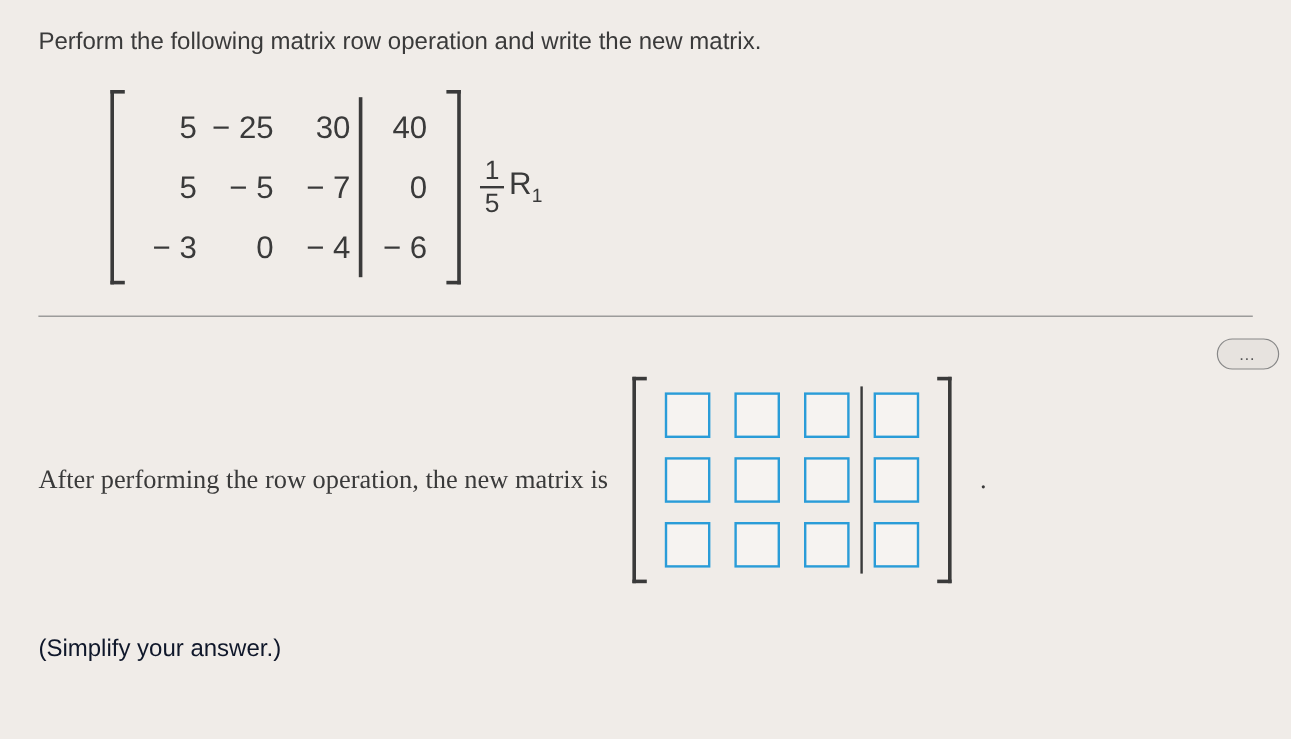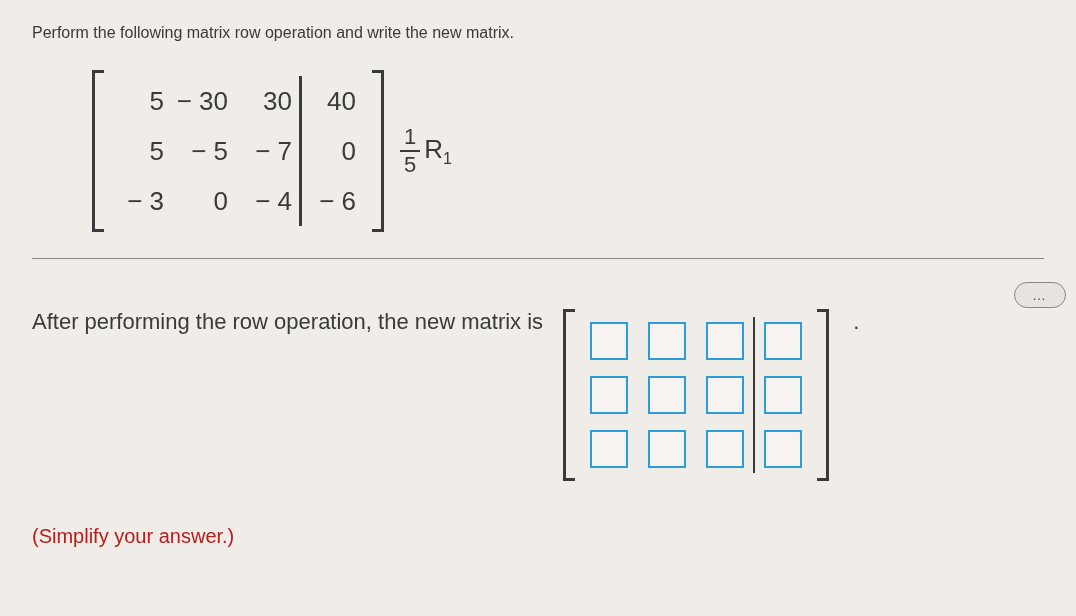--- a/index.html
+++ b/index.html
@@ -5,21 +5,21 @@
     * { box-sizing: border-box; margin: 0; padding: 0; }
     body {
       font-family: Arial, Helvetica, sans-serif;
       background: #f0ece8;
       width: 1076px;
       height: 616px;
       padding: 24px 32px;
       color: #3a3a3a;
       position: relative;
     }
-    .question { font-size: 16px; margin-bottom: 28px; }
+    .question { font-size: 20px; margin-bottom: 28px; }
     .matrix-block {
       display: flex;
       align-items: center;
       gap: 16px;
       margin-left: 60px;
       margin-bottom: 26px;
       font-size: 26px;
     }
     .matrix {
       display: flex;
@@ -72,25 +72,26 @@
       border: 1.5px solid #888;
       border-radius: 14px;
       display: flex; align-items: center; justify-content: center;
       background: #e7e3df;
       font-size: 14px; letter-spacing: 2px;
       color: #555;
       cursor: pointer;
     }
     .answer-line {
       display: flex;
-      align-items: flex-start;
+      align-items: center;
       gap: 20px;
       font-size: 22px;
       margin-top: 50px;
       margin-bottom: 44px;
+      font-family: Liberation Serif, serif;
     }
     .answer-matrix {
       display: flex; align-items: stretch;
     }
     .answer-grid {
       display: grid;
       grid-template-columns: repeat(3, 52px) 52px;
       grid-auto-rows: 48px;
       gap: 6px;
       align-items: center;
@@ -103,34 +104,34 @@
       border-left: 2.5px solid #3a3a3a;
       right: 62px;
       top: 8px; bottom: 8px;
     }
     .input-box {
       width: 38px; height: 38px;
       border: 2.5px solid #2a9cd8;
       background: rgba(255,255,255,0.4);
     }
     .period { font-size: 22px; margin-left: 4px; }
-    .simplify { font-size: 20px; color: #b91c1c; }
+    .simplify { font-size: 20px; color: #0f172a; }
   </style>
 </head>
 <body>
 
 <div class="question">Perform the following matrix row operation and write the new matrix.</div>
 
 <div class="matrix-block">
   <div class="matrix">
     <div class="bracket-l"></div>
     <div class="matrix-grid">
       <div class="aug-line"></div>
       <span class="cell">5</span>
-      <span class="cell">− 30</span>
+      <span class="cell">− 25</span>
       <span class="cell">30</span>
       <span class="cell col4">40</span>
       <span class="cell">5</span>
       <span class="cell">− 5</span>
       <span class="cell">− 7</span>
       <span class="cell col4">0</span>
       <span class="cell">− 3</span>
       <span class="cell">0</span>
       <span class="cell">− 4</span>
       <span class="cell col4">− 6</span>

